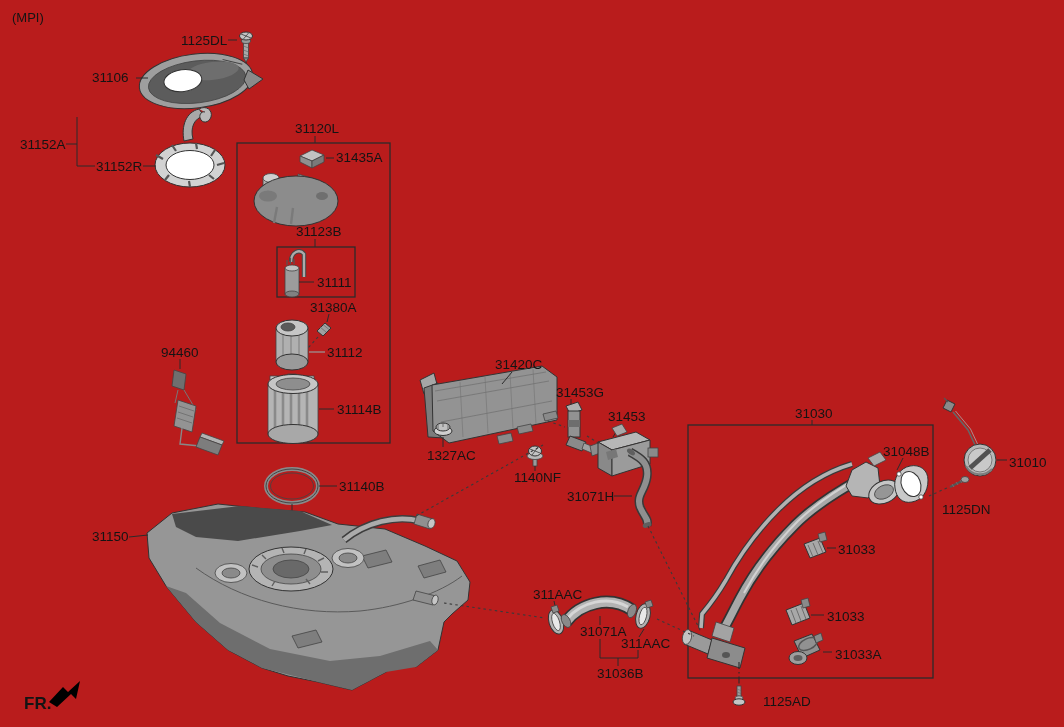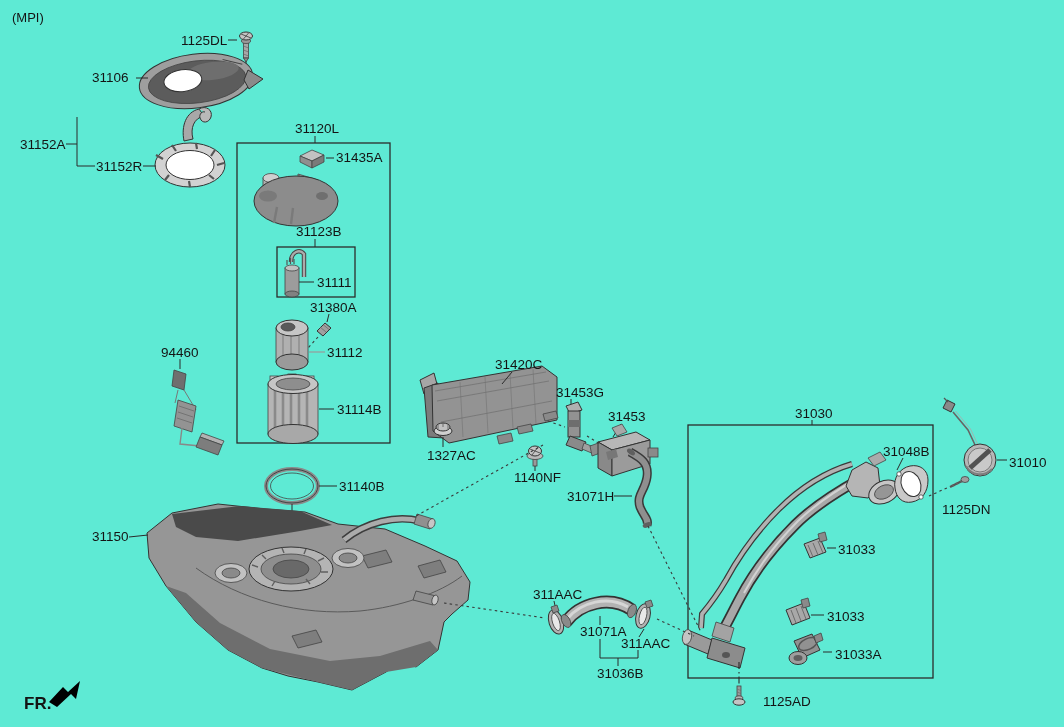--- a/index.html
+++ b/index.html
@@ -1,16 +1,16 @@
 <!DOCTYPE html>
 <html><head>
 <meta charset="utf-8">
 <style>
   html,body{margin:0;padding:0;background:#ffffff;}
-  .stage{position:relative;width:1064px;height:727px;background:#5eead4;overflow:hidden;}
+  .stage{position:relative;width:1064px;height:727px;background:#b91c1c;overflow:hidden;}
   svg{display:block;}
   text{font-family:"Liberation Sans","DejaVu Sans",sans-serif;font-size:13.5px;fill:#141414;}
   text.small{font-size:13px;}
   text.fr{font-size:17px;font-weight:bold;}
   .ln{stroke:#2b2b2b;stroke-width:1;fill:none;}
   .lngray{stroke:#9a9a9a;stroke-width:1.2;fill:none;}
   .dash{stroke:#3a3a3a;stroke-width:1.1;fill:none;stroke-dasharray:2.5 3.2;}
   .dashdot{stroke:#2b2b2b;stroke-width:1.1;fill:none;stroke-dasharray:7 3 1.5 3;}
   .box{fill:none;stroke:#2b2b2b;stroke-width:1.3;}
   .o{stroke:#333;stroke-width:1;}

